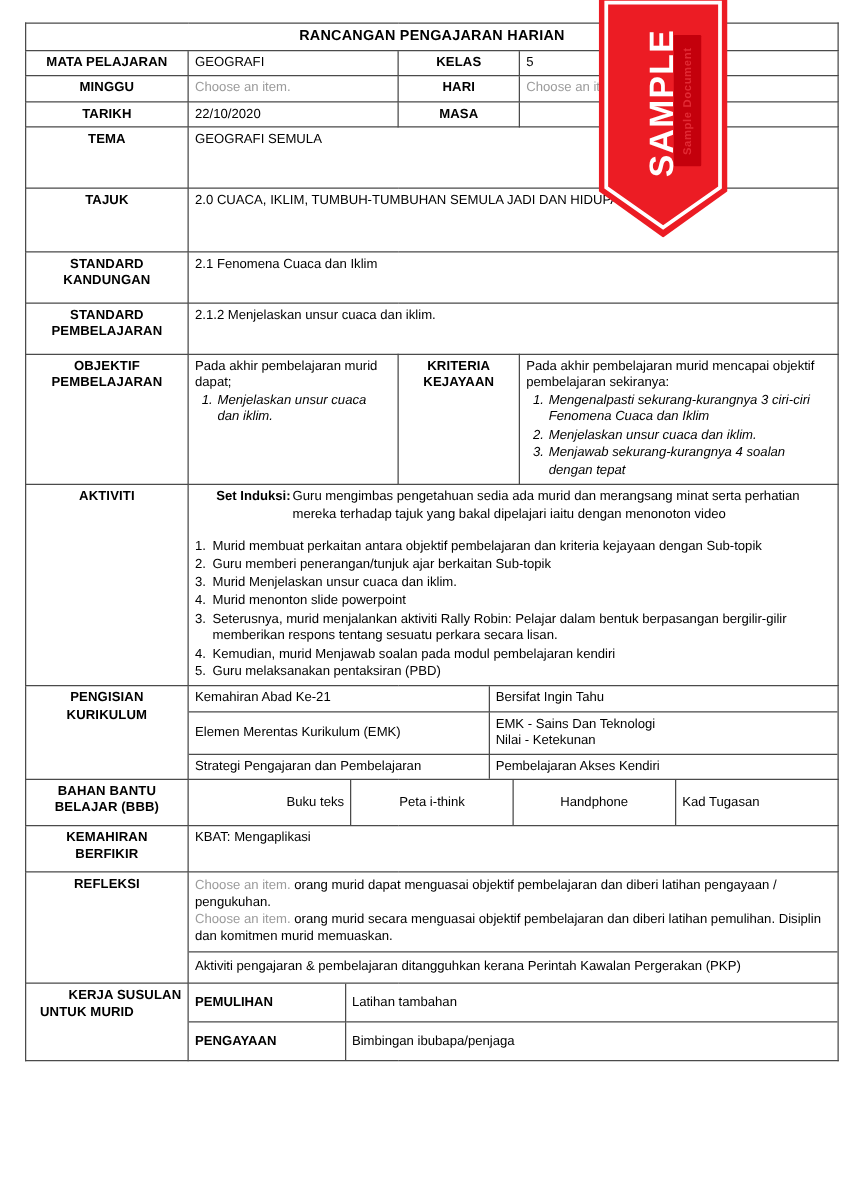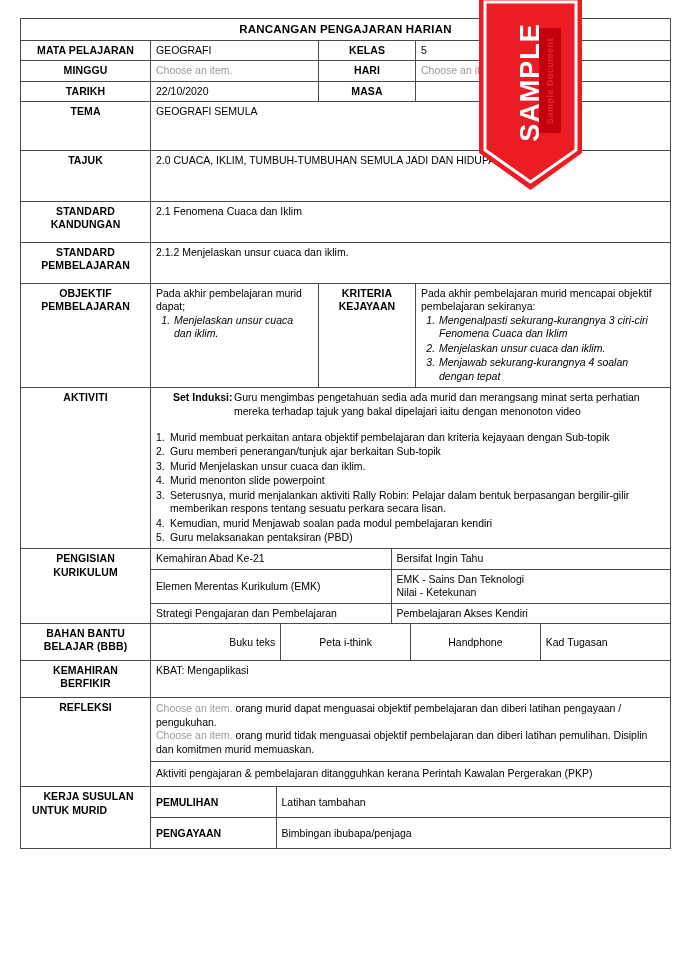--- a/index.html
+++ b/index.html
@@ -356,35 +356,35 @@
         <table class="inner">
           <tbody>
                 <tr>
             <td class="noleft noright" style="vertical-align:top;padding:4px 5px 5px 5px">
               <div>
                 <span class="placeholder">Choose an item.</span>
                 <span>orang murid dapat menguasai objektif pembelajaran dan diberi latihan pengayaan / pengukuhan.</span>
               </div>
               <div>
                 <span class="placeholder">Choose an item.</span>
-                <span>orang murid tidak menguasai objektif pembelajaran dan diberi latihan pemulihan. Disiplin dan komitmen murid memuaskan.</span>
+                <span>orang murid secara menguasai objektif pembelajaran dan diberi latihan pemulihan. Disiplin dan komitmen murid memuaskan.</span>
               </div>
             </td>
           </tr>
           <tr>
             <td class="noleft noright" style="vertical-align:top;padding:5px 5px 6px 5px">Aktiviti pengajaran &amp; pembelajaran ditangguhkan kerana Perintah Kawalan Pergerakan (PKP)</td>
           </tr>
         </tbody>
             </table>
       </td>
     </tr>
 
     <tr>
       <td class="lbl two-line">
-        <div style="text-align:center;padding-left:6px">KERJA SUSULAN</div>
+        <div style="text-align:right;padding-left:6px">KERJA SUSULAN</div>
         <div style="text-align:left;padding-left:6px">UNTUK MURID</div>
       </td>
       <td class="cellpad-none" colspan="3">
         <table class="inner">
           <colgroup>
                 <col style="width:125px">
                 <col>
               </colgroup>
           <tbody>
                 <tr>

